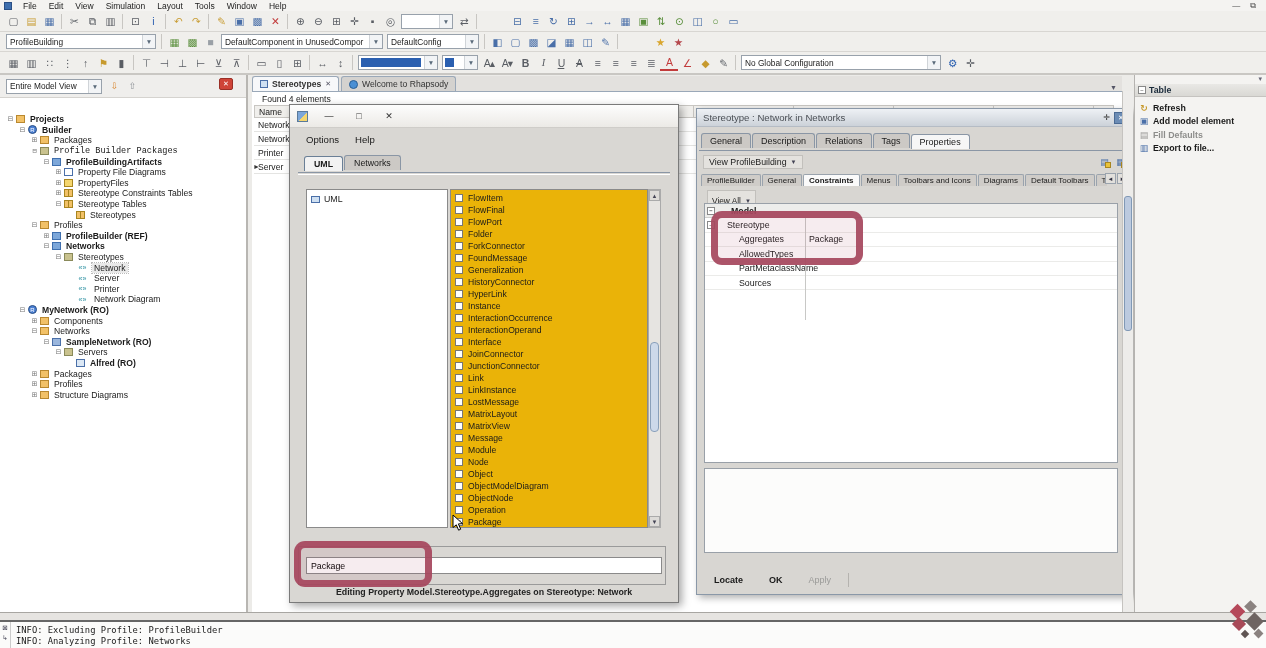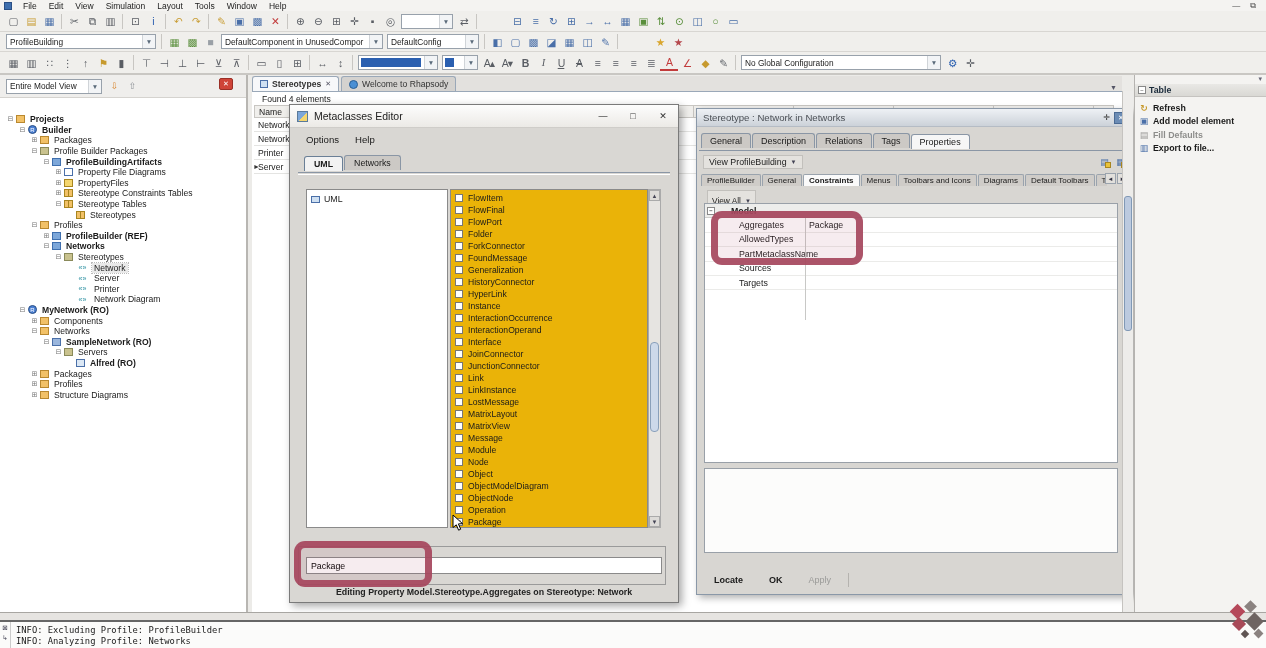--- a/index.html
+++ b/index.html
@@ -321,21 +321,21 @@
         <div class="trow" style="padding-left: 14px;">
           <span class="exp">⊟</span>
           <span class="tico app">R</span>
           <span class="lbl b">Builder</span>
         </div>
         <div class="trow" style="padding-left: 26px;">
           <span class="exp">⊞</span>
           <span class="tico folder"></span>
           <span class="lbl">Packages</span>
         </div>
-        <div class="trow" style="padding-left: 26px;">
+        <div class="trow" style="padding-left: 26px; font-family: Liberation Mono, monospace;">
           <span class="exp">⊟</span>
           <span class="tico pkg"></span>
           <span class="lbl">Profile Builder Packages</span>
         </div>
         <div class="trow" style="padding-left: 38px;">
           <span class="exp">⊟</span>
           <span class="tico art"></span>
           <span class="lbl b">ProfileBuildingArtifacts</span>
         </div>
         <div class="trow" style="padding-left: 50px;">
@@ -490,21 +490,20 @@
         <div class="strow" style="top: 68px;">
           <span class="rowmark">►</span>
           <span>Server</span>
         </div>
       </div>
   </div>
 
   <div class="abs" id="mc-dialog">
     <div id="mc-title">
       <span class="dlgico"></span>
-      <span class="t">Metaclasses Editor</span>
       <span class="wbtn">—</span>
       <span class="wbtn">□</span>
       <span class="wbtn">✕</span>
     </div>
     <div id="mc-menu">
       <span>Options</span>
       <span>Help</span>
     </div>
     <div id="mc-tabs">
         <div class="dtab active">UML</div>
@@ -681,34 +680,35 @@
       <span>View All</span>
       <span style="font-size:6px;color:#445;">▼</span>
     </div>
     <div id="ft-grid">
 
     <div class="grow head">
           <span class="exp2">−</span>
           <span class="nm" style="padding-left: 14px;">Model</span>
         </div>
         <div class="grow">
+          <span class="exp2">−</span>
+          <span class="nm" style="padding-left: 22px;">Stereotype</span>
+        </div>
+        <div class="grow">
           <span class="nm" style="padding-left: 34px;">Aggregates</span>
           <span class="val">Package</span>
         </div>
         <div class="grow">
           <span class="nm" style="padding-left: 34px;">AllowedTypes</span>
         </div>
         <div class="grow">
           <span class="nm" style="padding-left: 34px;">PartMetaclassName</span>
         </div>
         <div class="grow">
           <span class="nm" style="padding-left: 34px;">Sources</span>
-        </div>
-        <div class="grow">
-          <span class="nm" style="padding-left: 34px;">Targets</span>
         </div>
         <div id="grid-vdiv"></div>
       </div>
     <div id="ft-lower"></div>
     <div id="ft-buttons">
         <span class="fbtn">Locate</span>
         <span class="fbtn">OK</span>
         <span class="fbtn disabled">Apply</span>
         <span id="btn-sep"></span>
       </div>

